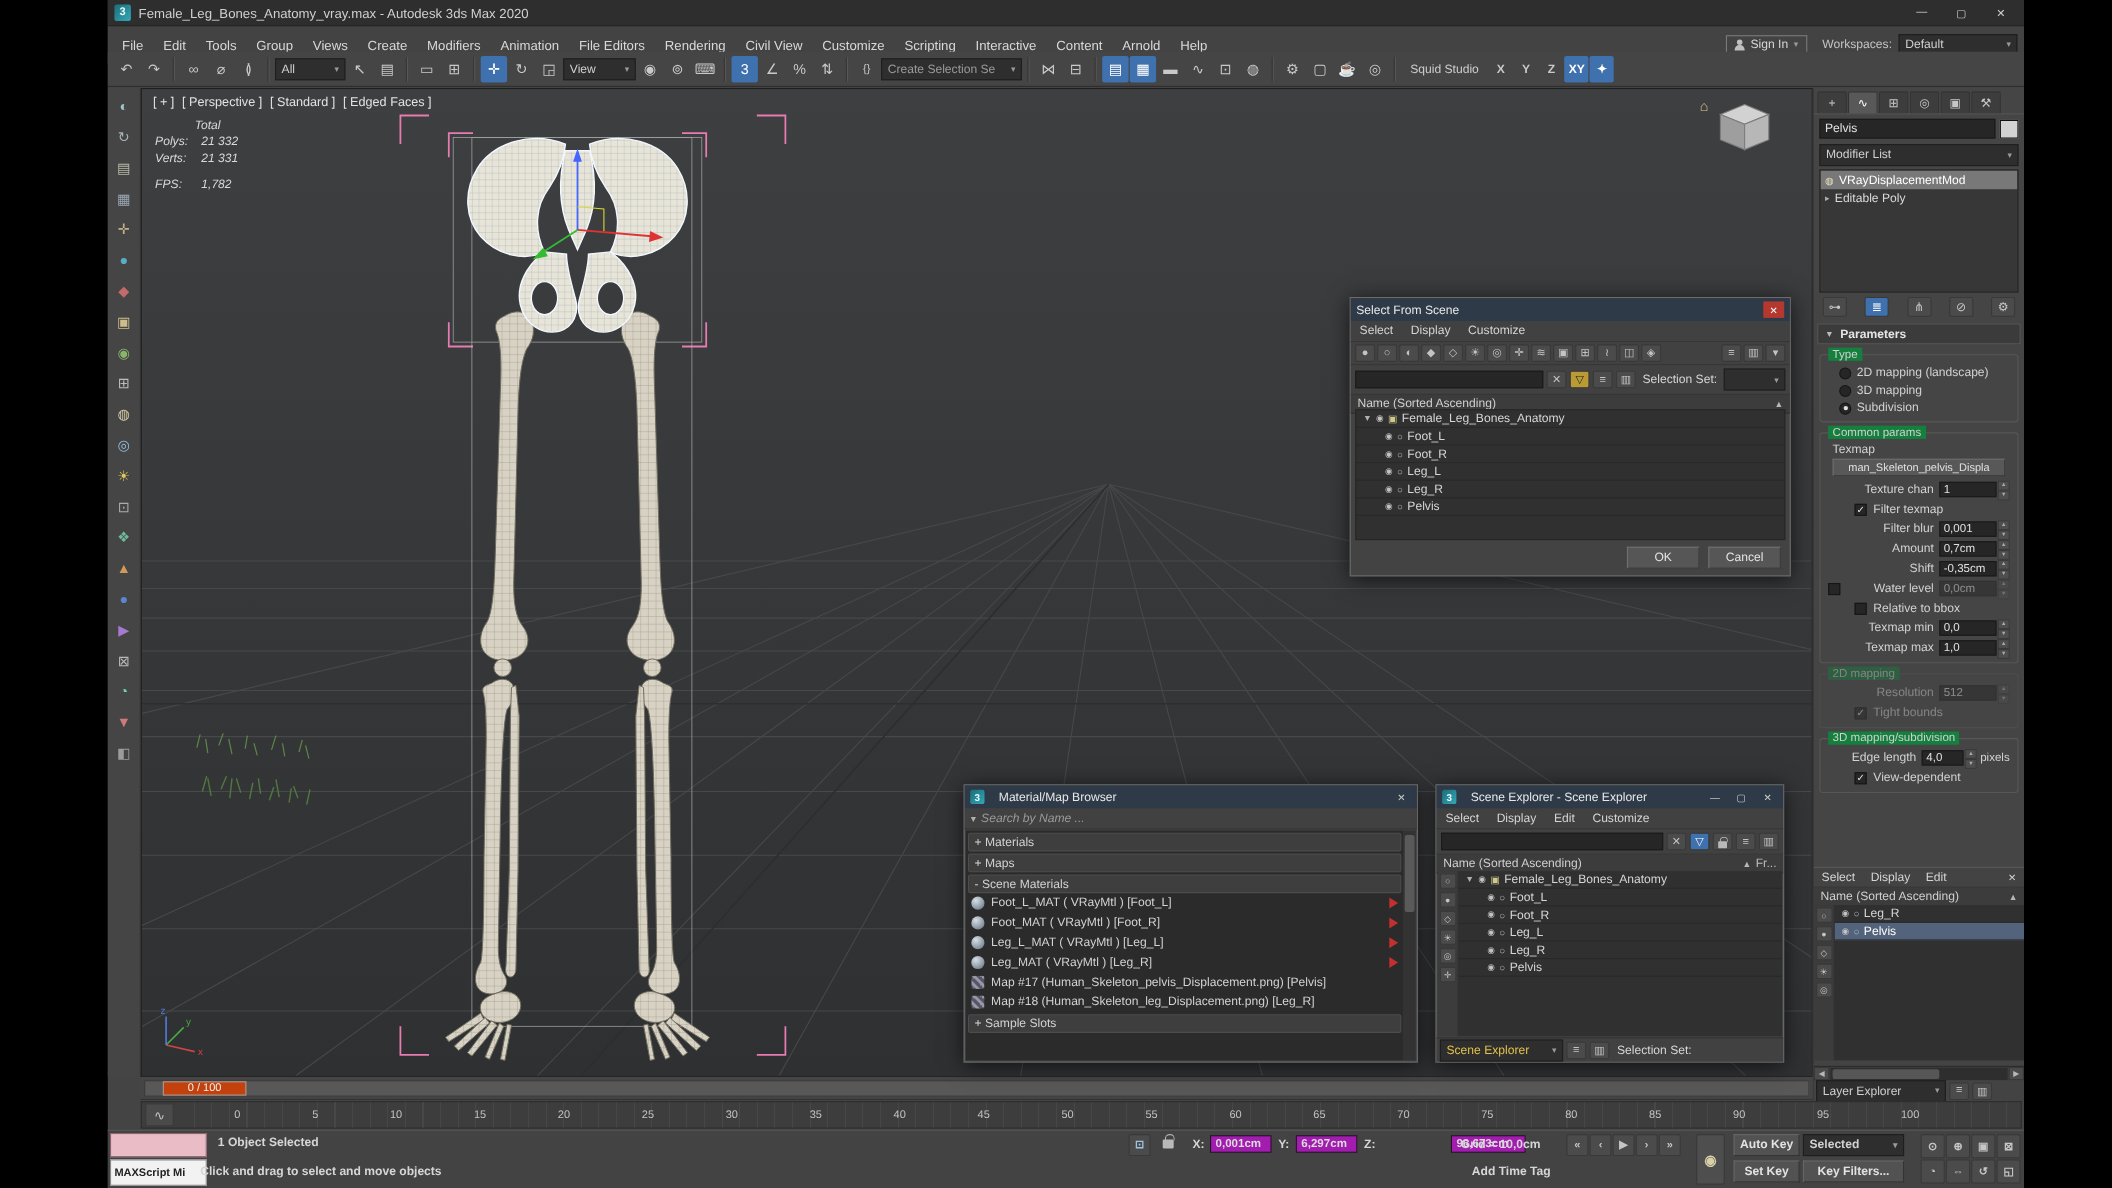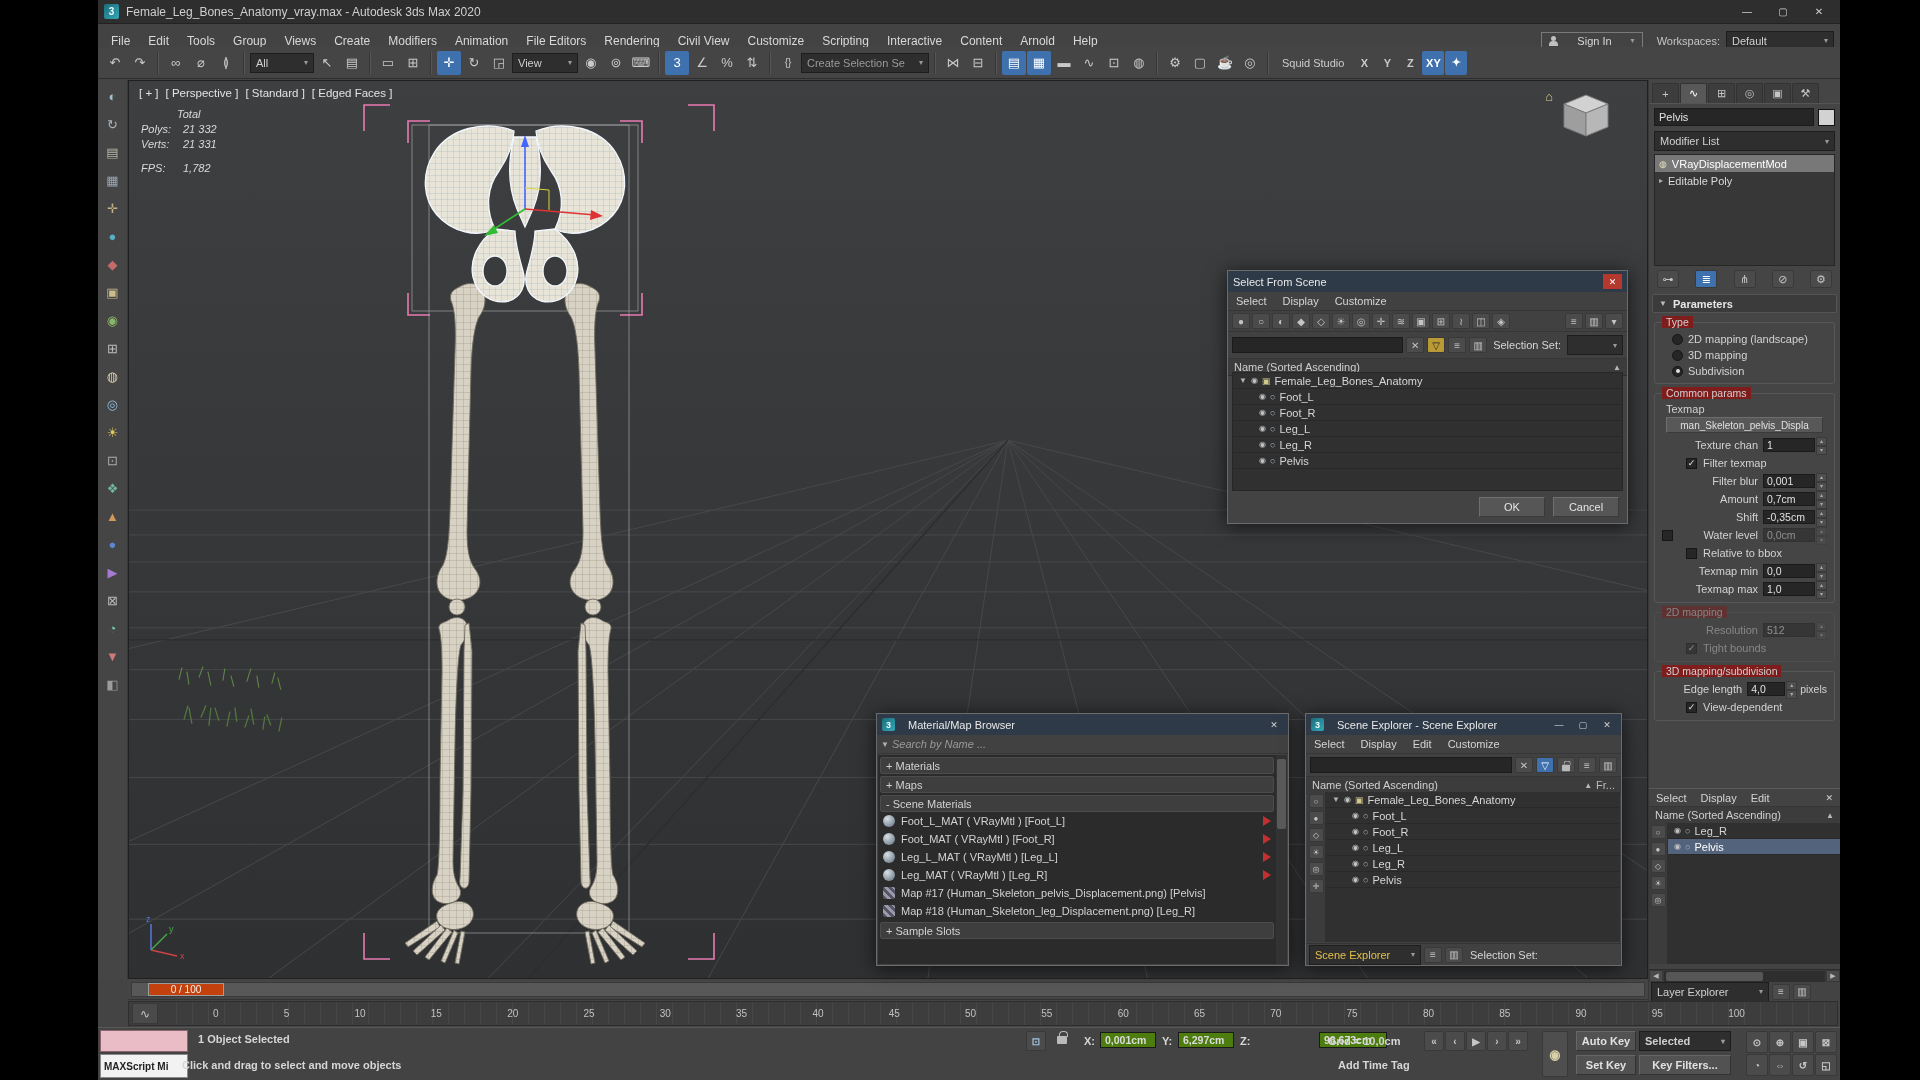--- a/index.html
+++ b/index.html
@@ -13,21 +13,21 @@
   .app-icon{width:15px;height:15px;background:linear-gradient(135deg,#1b6d78,#35a8b8);color:#eafcff;
     font-size:10px;font-weight:bold;display:flex;align-items:center;justify-content:center;border-radius:2px;margin-right:7px;}
   .win-btns{margin-left:auto;display:flex;gap:6px;}
   .win-btn{width:30px;height:18px;display:flex;align-items:center;justify-content:center;font-size:10px;color:#cfcfcf;}
 
   
   .menubar{position:absolute;top:24px;left:0;right:0;height:34px;background:#434343;border-bottom:1px solid #333;
     display:flex;align-items:center;font-size:12px;color:#d8d8d8;padding:0 6px 0 4px;}
   .menu-items{display:flex;height:100%;}
   .menu-item{padding:0 9px;display:flex;align-items:center;}
-  .signin{margin-left:auto;height:17px;border:1px solid #7a7a7a;display:flex;align-items:center;gap:19px;
+  .signin{margin-left:auto;height:17px;border:1px solid #7a7a7a;display:flex;align-items:center;gap:5px;
     padding:0 7px;font-size:11px;}
   .person-icon{width:9px;height:10px;position:relative;}
   .person-icon::before{content:"";position:absolute;left:2px;top:0;width:5px;height:5px;border-radius:50%;background:#c0c0c0;}
   .person-icon::after{content:"";position:absolute;left:0;top:5px;width:9px;height:5px;border-radius:4px 4px 0 0;background:#c0c0c0;}
   .ws-label{margin-left:14px;font-size:11px;color:#c4c4c4;}
   .ws-combo{width:108px;margin-left:6px;}
 
   
   .toolbar{position:absolute;top:47px;left:0;right:0;height:32px;background:#454545;border-bottom:1px solid #2d2d2d;
     display:flex;align-items:center;gap:1px;padding:0 5px;}
@@ -121,21 +121,21 @@
   .stack-row.sel{background:#787878;color:#fff;}
   .bulb{font-size:9px;color:#e8e3c0;}
   .stack-btns{display:flex;justify-content:space-between;padding:2px 8px;}
   .sbtn{width:22px;height:18px;display:flex;align-items:center;justify-content:center;font-size:11px;color:#c6c6c6;
     background:#4b4b4b;border:1px solid #393939;border-radius:2px;}
   .sbtn.active{background:#3e71ad;color:#fff;}
   .rollout{height:19px;margin:4px 3px 2px;background:#3b3b3b;border:1px solid #555;border-radius:2px;display:flex;
     align-items:center;gap:6px;padding:0 6px;font-weight:bold;color:#e6e6e6;}
   .rollout .arrow{font-size:8px;color:#bbb;}
   .group{border:1px solid #575757;border-radius:3px;margin:9px 5px 4px;padding:8px 3px 4px;position:relative;}
-  .group-label{position:absolute;top:-7px;left:7px;background:#7f1d1d;padding:0 4px;font-size:10.5px;color:#cfcfcf;}
+  .group-label{position:absolute;top:-7px;left:7px;background:#15803d;padding:0 4px;font-size:10.5px;color:#cfcfcf;}
   .prow{display:flex;align-items:center;height:18px;padding:0 4px;color:#d2d2d2;}
   .plabel{flex:1;text-align:right;padding-right:5px;white-space:nowrap;overflow:hidden;}
   .pval{width:52px;height:14px;background:#262626;border:1px solid #1a1a1a;font-size:10.5px;color:#e0e0e0;
     display:flex;align-items:center;padding:0 3px;flex:0 0 auto;}
   .spinner{width:11px;height:16px;display:flex;flex-direction:column;margin-left:1px;flex:0 0 auto;}
   .spinner i{flex:1;font-style:normal;font-size:6px;line-height:7px;color:#aaa;background:#4e4e4e;
     border:1px solid #3a3a3a;display:flex;align-items:center;justify-content:center;}
   .rrow{display:flex;align-items:center;height:16px;padding-left:14px;gap:5px;color:#d2d2d2;}
   .radio{width:11px;height:11px;border-radius:50%;background:#262626;border:1px solid #161616;position:relative;flex:0 0 auto;}
   .radio.checked::after{content:"";position:absolute;inset:2.5px;background:#e0e0e0;border-radius:50%;}
@@ -180,21 +180,21 @@
   .ruler{flex:1;height:100%;display:flex;align-items:center;justify-content:space-between;padding:0 92px 0 52px;
     color:#c2c2c2;font-size:10px;background:repeating-linear-gradient(90deg,transparent 0 15px,#474747 15px 16px);}
 
   
   .statusbar{position:absolute;left:0;right:0;top:947px;bottom:0;background:#434343;border-top:1px solid #585858;font-size:11px;}
   .sb-abs{position:absolute;font-weight:bold;}
   .mxs-pink{left:2px;top:2px;width:88px;height:22px;background:#e9bcc6;border:1px solid #8a6570;}
   .mxs-white{left:2px;top:26px;width:88px;height:24px;background:#f2f2f2;border:1px solid #8a8a8a;color:#222;
     font-size:10px;display:flex;align-items:center;padding:0 3px;}
   .sb-text{color:#d6d6d6;}
-  .sb-field{height:16px;background:#4d7c0f;border:1px solid #1a1a1a;color:#dcdcdc;font-size:10.5px;
+  .sb-field{height:16px;background:#a21caf;border:1px solid #1a1a1a;color:#dcdcdc;font-size:10.5px;
     display:flex;align-items:center;padding:0 4px;}
   .sb-btn{width:20px;height:20px;display:flex;align-items:center;justify-content:center;color:#c6c6c6;
     background:#4b4b4b;border:1px solid #393939;border-radius:2px;font-size:10px;}
   .sb-bigbtn{width:26px;height:46px;display:flex;align-items:center;justify-content:center;color:#d9d0a8;
     background:#4e4e4e;border:1px solid #393939;border-radius:2px;font-size:13px;}
   .sb-push{height:20px;display:flex;align-items:center;justify-content:center;background:#525252;
     border:1px solid #666;border-bottom-color:#333;border-right-color:#333;color:#e2e2e2;font-size:11px;}
   .nav-grid{display:grid;grid-template-columns:repeat(4,22px);grid-auto-rows:22px;gap:1px;}
   .nav-grid .sb-btn{width:22px;height:22px;}
   .lock-icon{width:10px;height:8px;background:#b9b9b9;border-radius:1px;position:relative;margin-top:5px;}

